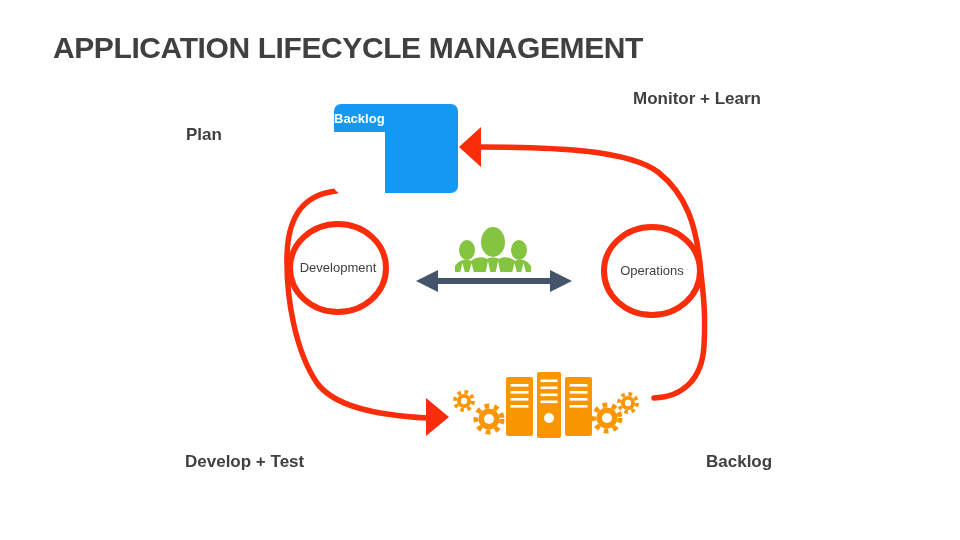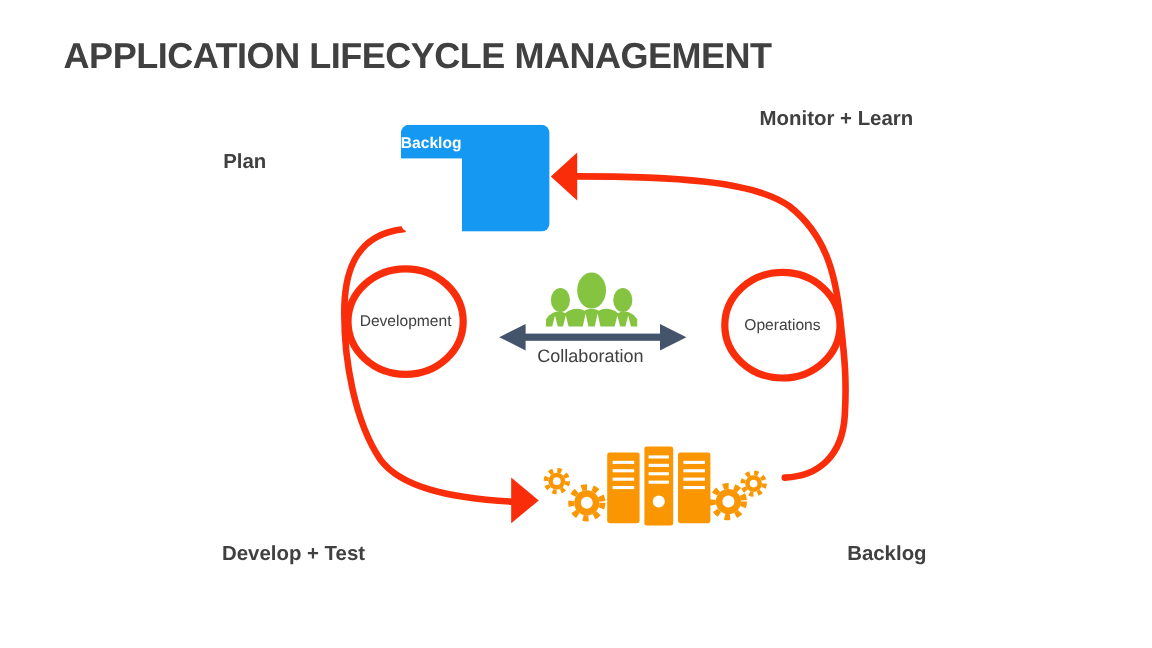--- a/index.html
+++ b/index.html
@@ -153,15 +153,14 @@
     <div class="backlog-gap"></div>
     <div class="backlog-row"></div>
     <div class="backlog-gap"></div>
     <div class="backlog-row"></div>
     <div class="backlog-gap2"></div>
     <div class="backlog-foot"></div>
   </div>
 
   <div class="node-label lbl-development">Development</div>
   <div class="node-label lbl-operations">Operations</div>
-  <div class="node-label lbl-collaboration">Collaboration</div>
 
 </div>
 
 </body></html>

